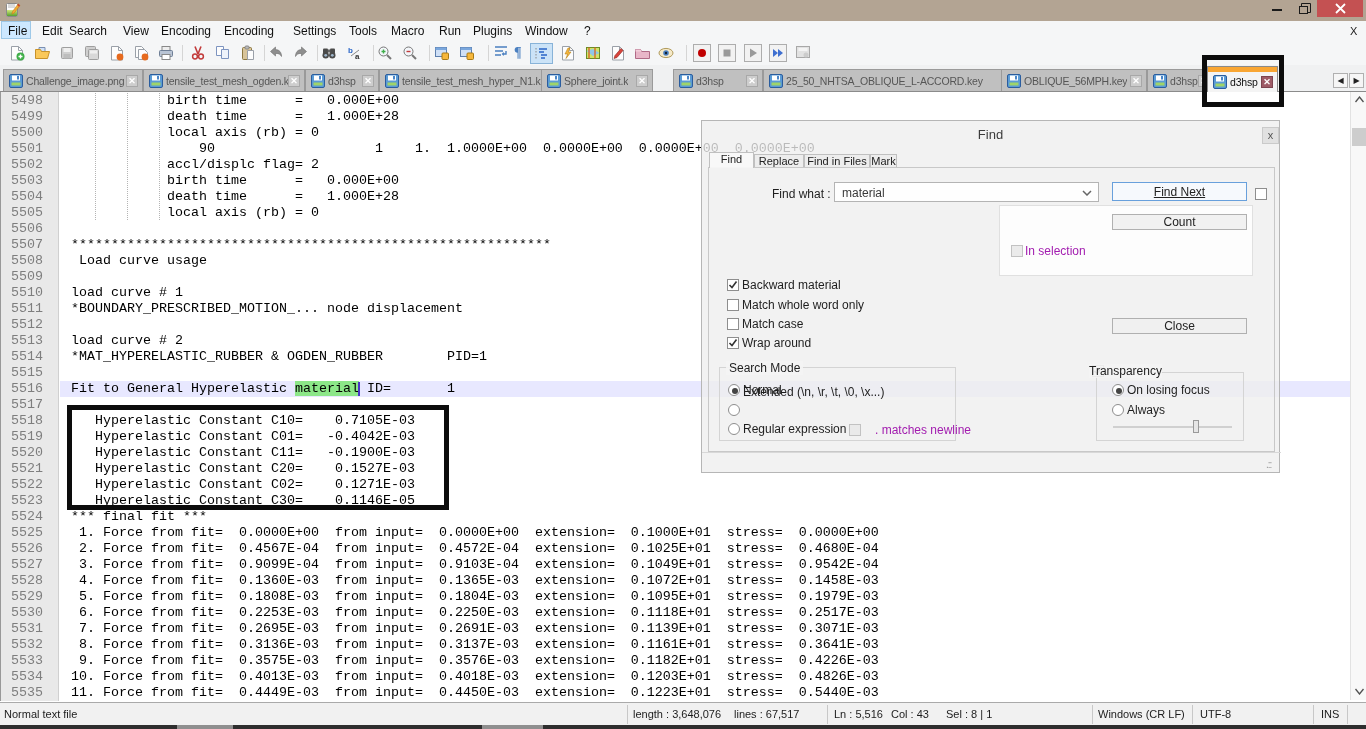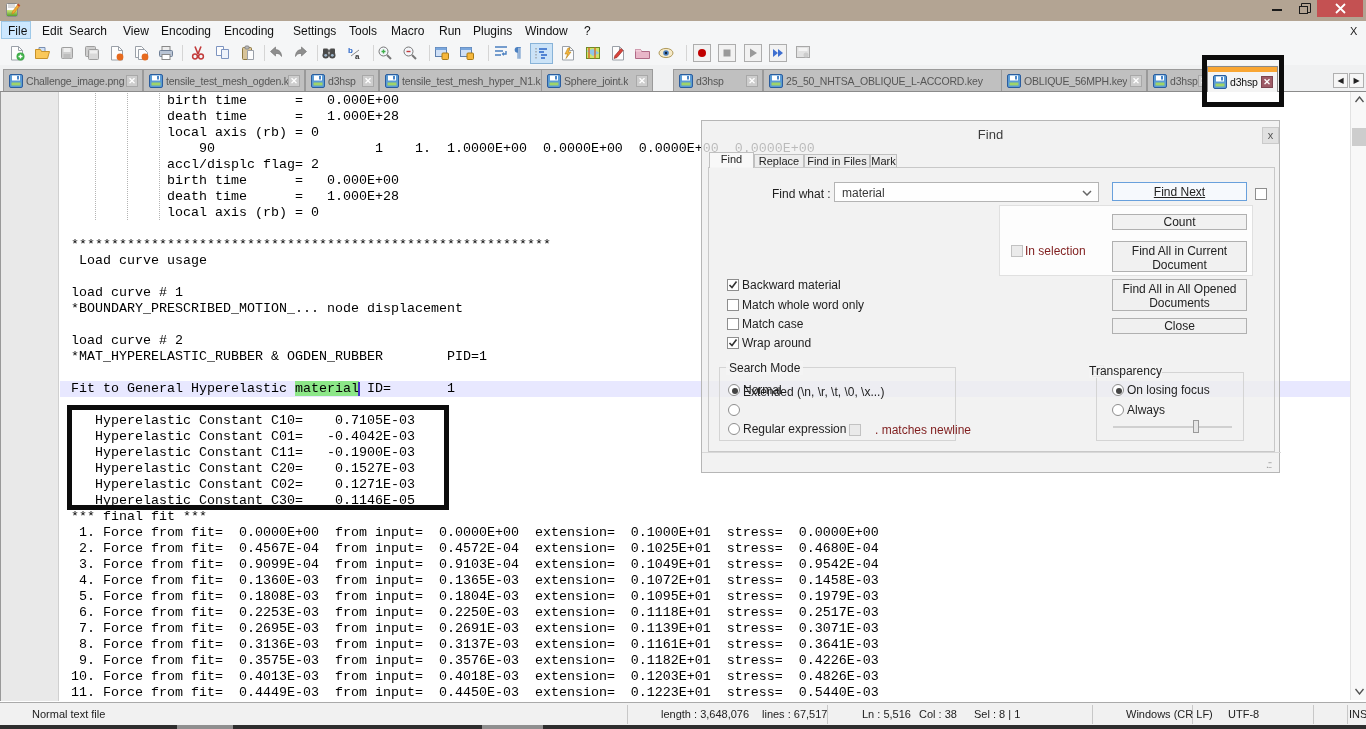--- a/index.html
+++ b/index.html
@@ -36,34 +36,34 @@
 .iguide { position:absolute; top:1px; width:1px; height:128px; background-image:repeating-linear-gradient(to bottom,#b4b4b4 0,#b4b4b4 1px,transparent 1px,transparent 2px); }
 #code { position:absolute; left:62px; top:1px; font-family:"Liberation Mono",monospace; font-size:13.34px; line-height:16px; color:#000; white-space:pre; }
 .sel { background:#8ce788; }
 #caret { position:absolute; left:357px; top:290px; width:2px; height:14px; background:#4a34c8; }
 #vscroll { position:absolute; left:1349px; top:0; width:17px; height:608px; background:#f8f8f8; border-left:1px solid #e2e2e2; }
 #vthumb { position:absolute; left:1px; top:36px; width:15px; height:18px; background:#cdcdcd; }
 .varr { position:absolute; left:4px; }
 #rect1 { position:absolute; left:1202px; top:55px; width:82px; height:52px; border:5px solid #0c0c0c; z-index:9; }
 #rect2 { position:absolute; left:67px; top:405px; width:382px; height:105px; border:5px solid #0c0c0c; z-index:9; }
 #statusbar { position:absolute; left:0; top:702px; width:1366px; height:23px; background:#f1f1f1; border-top:1px solid #aaa; font-size:11px; color:#1c1c1c; }
-#statusbar>span { position:absolute; top:5px; white-space:pre;margin-left:28px; }
+#statusbar>span { position:absolute; top:5px; white-space:pre; }
 .ssep { position:absolute; top:2px; width:1px; height:19px; background:#c8c8c8; }
 #botband { position:absolute; left:0; top:725px; width:1366px; height:4px; background:#2e2e2e; }
 .bseg { position:absolute; top:0; height:4px; background:#8f8f8f; }
 #dlg { position:absolute; left:701px; top:120px; width:579px; height:353px; background:rgba(238,238,238,0.78); border:1px solid #b6b6b6; z-index:5; font-size:12px; color:#1e1e1e; }
 .dtitle { position:absolute; left:0; top:6px; width:100%; text-align:center; font-size:13px; color:#3c3c3c; }
 .dclose { position:absolute; left:560px; top:6px; width:17px; height:17px; background:rgba(223,223,223,0.9); border:1px solid #cacaca; color:#555; text-align:center; line-height:14px; font-size:11px; }
 .dtab { position:absolute; top:33px; height:14px; background:rgba(236,236,236,0.85); border:1px solid #c0c0c0; border-bottom:none; text-align:center; font-size:11px; line-height:13px; white-space:nowrap; color:#222; }
 .dtab-act { top:31px; height:16px; background:rgba(248,248,248,0.92); z-index:2; }
 .dpage { position:absolute; left:6px; top:46px; width:567px; height:285px; border:1px solid #c8c8c8; }
 .dbottom { position:absolute; left:0px; top:331px; width:579px; height:21px; border-top:1px solid #d8d8d8; }
 .grip { position:absolute; left:564px; top:338px; font-size:10px; color:#999; letter-spacing:-1px; }
 .dlab { position:absolute; white-space:pre; }
-.ddis { color:#7f1d1d; }
+.ddis { color:#a21caf; }
 .combo { position:absolute; left:132px; top:61px; width:265px; height:20px; background:rgba(255,255,255,0.92); border:1px solid #b4b4b4; }
 .combo>span { position:absolute; left:7px; top:3px; color:#3a3a3a; }
 .btn { position:absolute; width:135px; height:16px; background:rgba(240,240,240,0.9); border:1px solid #b0b0b0; text-align:center; font-size:12px; line-height:15px; color:#222; }
 .defbtn { border:1px solid #68a0dc; background:rgba(246,250,254,0.92);text-decoration:underline; }
 .cb { position:absolute; width:12px; height:12px; background:rgba(255,255,255,0.95); border:1px solid #8e8e8e; }
 .cb>svg { position:absolute; left:0px; top:0px; }
 .cbdis { background:rgba(233,233,233,0.9); border-color:#c2c2c2; }
 .wpanel { position:absolute; left:297px; top:84px; width:254px; height:71px; background:rgba(255,255,255,0.82); border:1px solid #e0e0e0; }
 .gbox { position:absolute; border:1px solid #d4d4d4; }
 .gtitle { background:rgba(244,244,244,0.9); padding:0 3px; }
@@ -379,20 +379,58 @@
 <div class="tscroll" style="left:1333px">◀</div>
 <div class="tscroll" style="left:1349px">▶</div>
 </div>
 <div id="tabline"></div>
 <div id="editor">
 <div id="margin"></div>
 <div id="curline"></div>
 <div class="iguide" style="left:94px"></div>
 <div class="iguide" style="left:126px"></div>
 <div class="iguide" style="left:158px"></div>
+<pre id="lnums">5498
+5499
+5500
+5501
+5502
+5503
+5504
+5505
+5506
+5507
+5508
+5509
+5510
+5511
+5512
+5513
+5514
+5515
+5516
+5517
+5518
+5519
+5520
+5521
+5522
+5523
+5524
+5525
+5526
+5527
+5528
+5529
+5530
+5531
+5532
+5533
+5534
+5535</pre>
 <pre id="code">             birth time      =   0.000E+00
              death time      =   1.000E+28
              local axis (rb) = 0
                  90                    1    1.  1.0000E+00  0.0000E+00  0.0000E+00  0.0000E+00
              accl/displc flag= 2
              birth time      =   0.000E+00
              death time      =   1.000E+28
              local axis (rb) = 0
 
  ************************************************************
@@ -452,22 +490,20 @@
     <svg width="10" height="6" viewBox="0 0 10 6" style="position:absolute;right:6px;top:7px">
           <path d="M1 1 L5 5 L9 1" fill="none" stroke="#666" stroke-width="1.5"></path>
         </svg>
   </div>
   <div class="btn defbtn" style="left:410px;top:61px;height:19px;line-height:19px">Find Next</div>
   <div class="cb" style="left:553px;top:67px"></div>
   <div class="wpanel"></div>
   <div class="cb cbdis" style="left:309px;top:124px"></div>
   <span class="dlab ddis" style="left:323px;top:123px">In selection</span>
   <div class="btn" style="left:410px;top:93px">Count</div>
-  <div class="btn" style="left:410px;top:120px;height:31px;line-height:14px;padding-top:2px">Find All in Current<br>Document</div>
-  <div class="btn" style="left:410px;top:158px;height:32px;line-height:14px;padding-top:2px">Find All in All Opened<br>Documents</div>
   <div class="btn" style="left:410px;top:197px">Close</div>
   <div class="cb" style="left:25px;top:158px">
         <svg width="10" height="10" viewBox="0 0 10 10">
           <path d="M1.5 5 L4 7.5 L8.5 1.5" fill="none" stroke="#333" stroke-width="1.6"></path>
         </svg>
       </div>
       <span class="dlab" style="left:40px;top:157px">Backward material</span>
   <div class="cb" style="left:25px;top:178px"></div>
       <span class="dlab" style="left:40px;top:177px">Match whole word only</span>
   <div class="cb" style="left:25px;top:197px"></div>
@@ -508,21 +544,21 @@
       <div class="ssep" style="left:627px"></div>
       <div class="ssep" style="left:827px"></div>
       <div class="ssep" style="left:1092px"></div>
       <div class="ssep" style="left:1192px"></div>
       <div class="ssep" style="left:1313px"></div>
       <div class="ssep" style="left:1347px"></div>
       <span style="left:4px">Normal text file</span>
       <span style="left:633px">length : 3,648,076</span>
       <span style="left:734px">lines : 67,517</span>
       <span style="left:834px">Ln : 5,516</span>
-      <span style="left:891px">Col : 38</span>
+      <span style="left:891px">Col : 43</span>
       <span style="left:946px">Sel : 8 | 1</span>
       <span style="left:1098px">Windows (CR LF)</span>
       <span style="left:1200px">UTF-8</span>
       <span style="left:1321px">INS</span>
     </div>
 <div id="botband">
       <div class="bseg" style="left:177px;width:56px"></div>
       <div class="bseg" style="left:482px;width:61px"></div>
     </div>
 </div>

